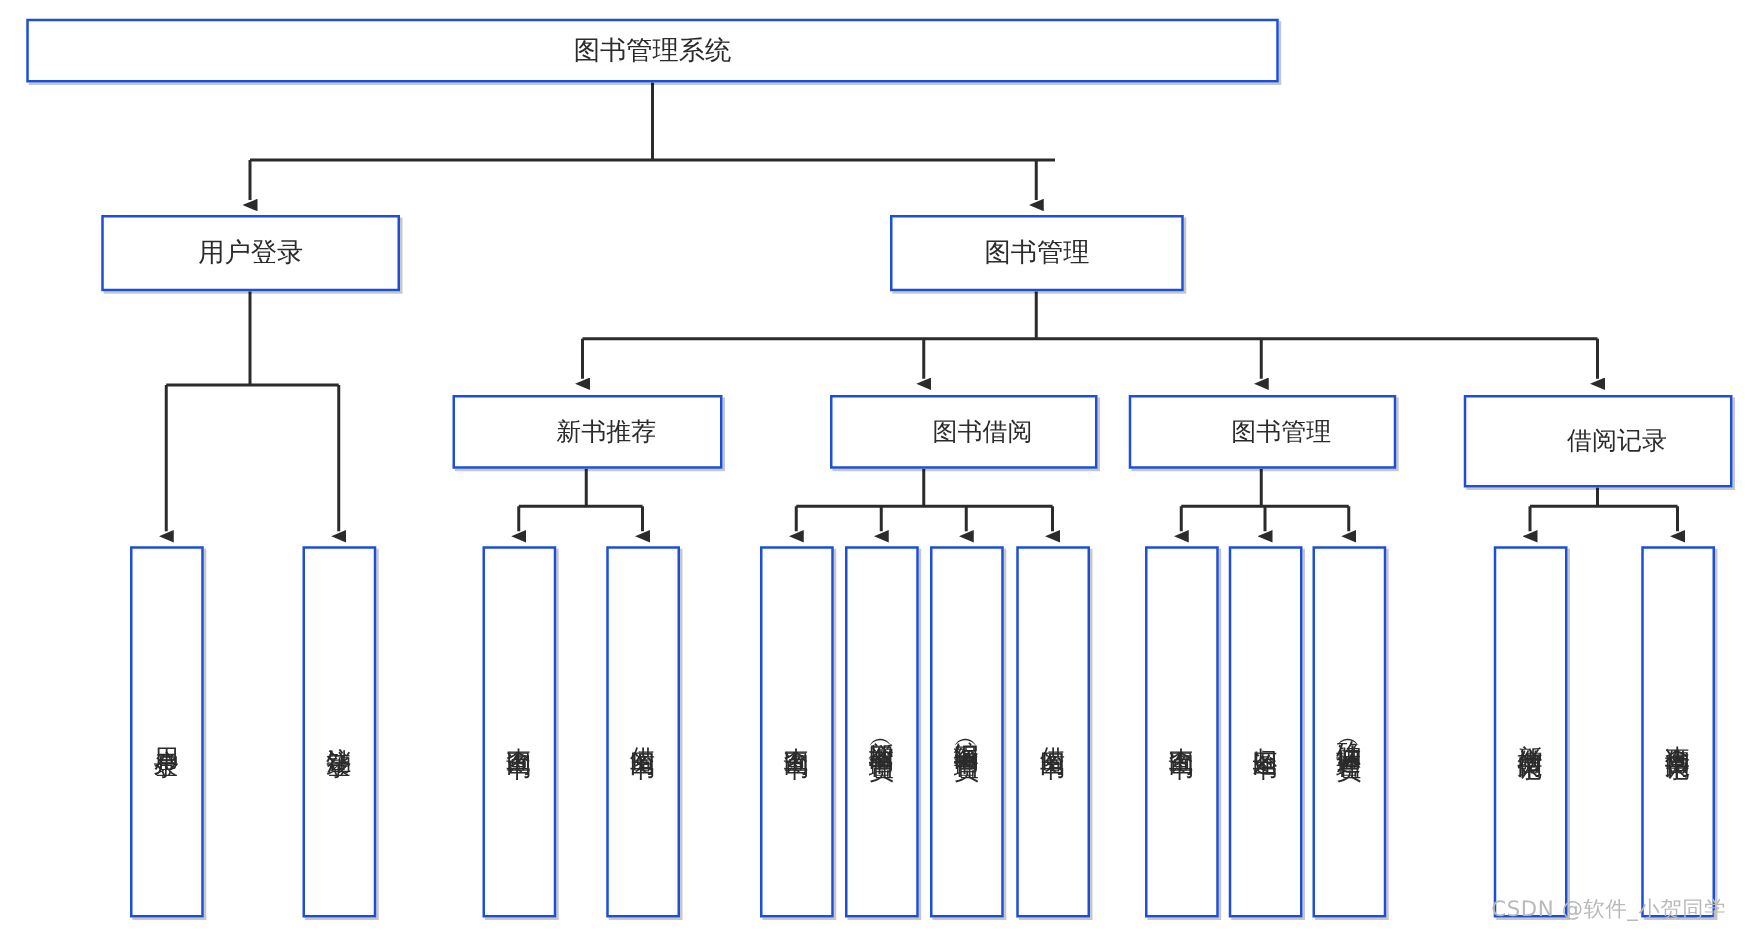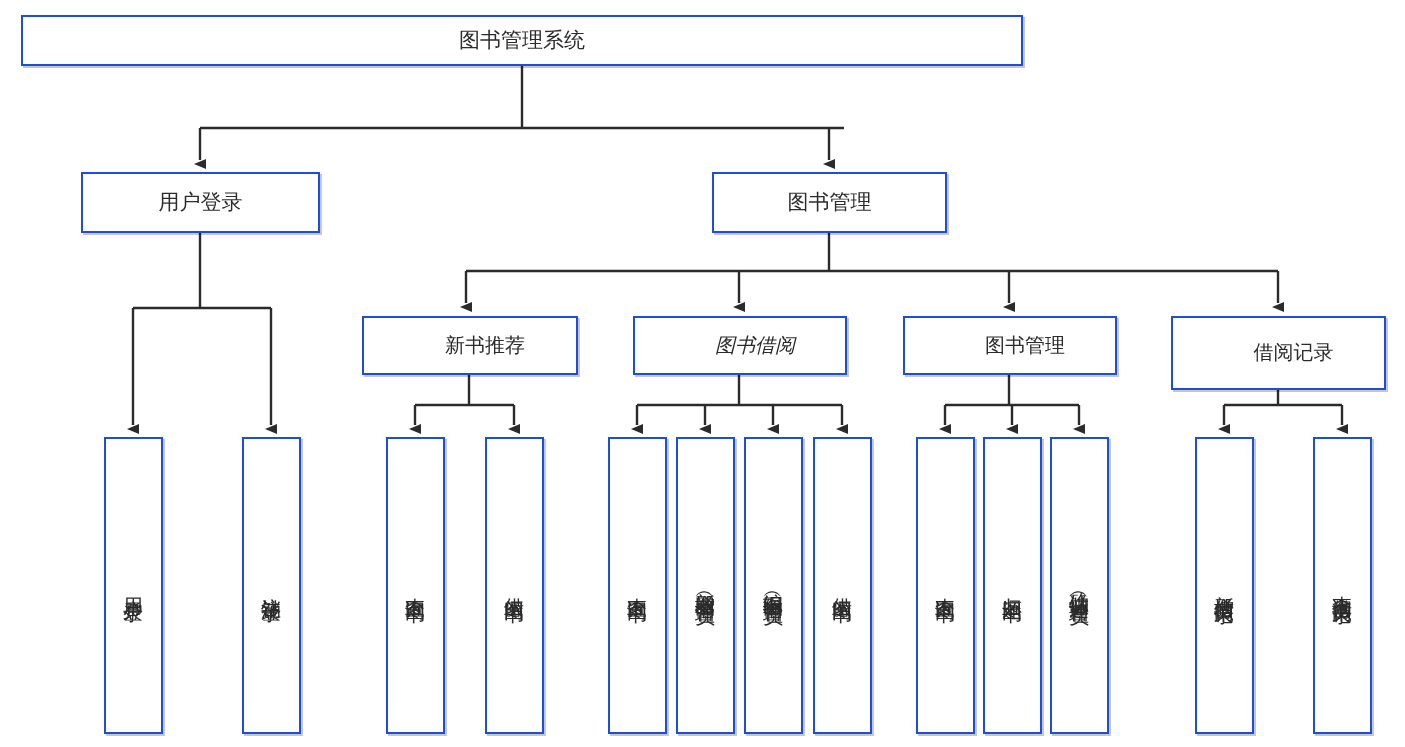--- a/index.html
+++ b/index.html
@@ -134,21 +134,21 @@
   </div>
 
   <div class="node node-l2" style="left:712px; top:172px; width:235px; height:61px;">
     <span class="label">图书管理</span>
   </div>
 
   <div class="node node-l3" style="left:362px; top:316px; width:216px; height:59px;">
     <span class="label">新书推荐</span>
   </div>
 
-  <div class="node node-l3" style="left:633px; top:316px; width:214px; height:59px;font-style:italic;">
+  <div class="node node-l3" style="left:664px; top:316px; width:214px; height:59px;">
     <span class="label">图书借阅</span>
   </div>
 
   <div class="node node-l3" style="left:903px; top:316px; width:214px; height:59px;">
     <span class="label">图书管理</span>
   </div>
 
   <div class="node node-l3" style="left:1171px; top:316px; width:215px; height:74px;">
     <span class="label">借阅记录</span>
   </div>
@@ -198,14 +198,15 @@
   </div>
 
   <div class="node node-leaf" style="left:1195px; top:437px; width:59px; height:297px;">
     <span class="label">新增借阅记录</span>
   </div>
 
   <div class="node node-leaf" style="left:1313px; top:437px; width:59px; height:297px;">
     <span class="label">查询借阅记录</span>
   </div>
 
+  <div class="watermark" style="left:1193px; top:716px;">CSDN @软件_小贺同学</div>
 
 </div>
 
 </body></html>

